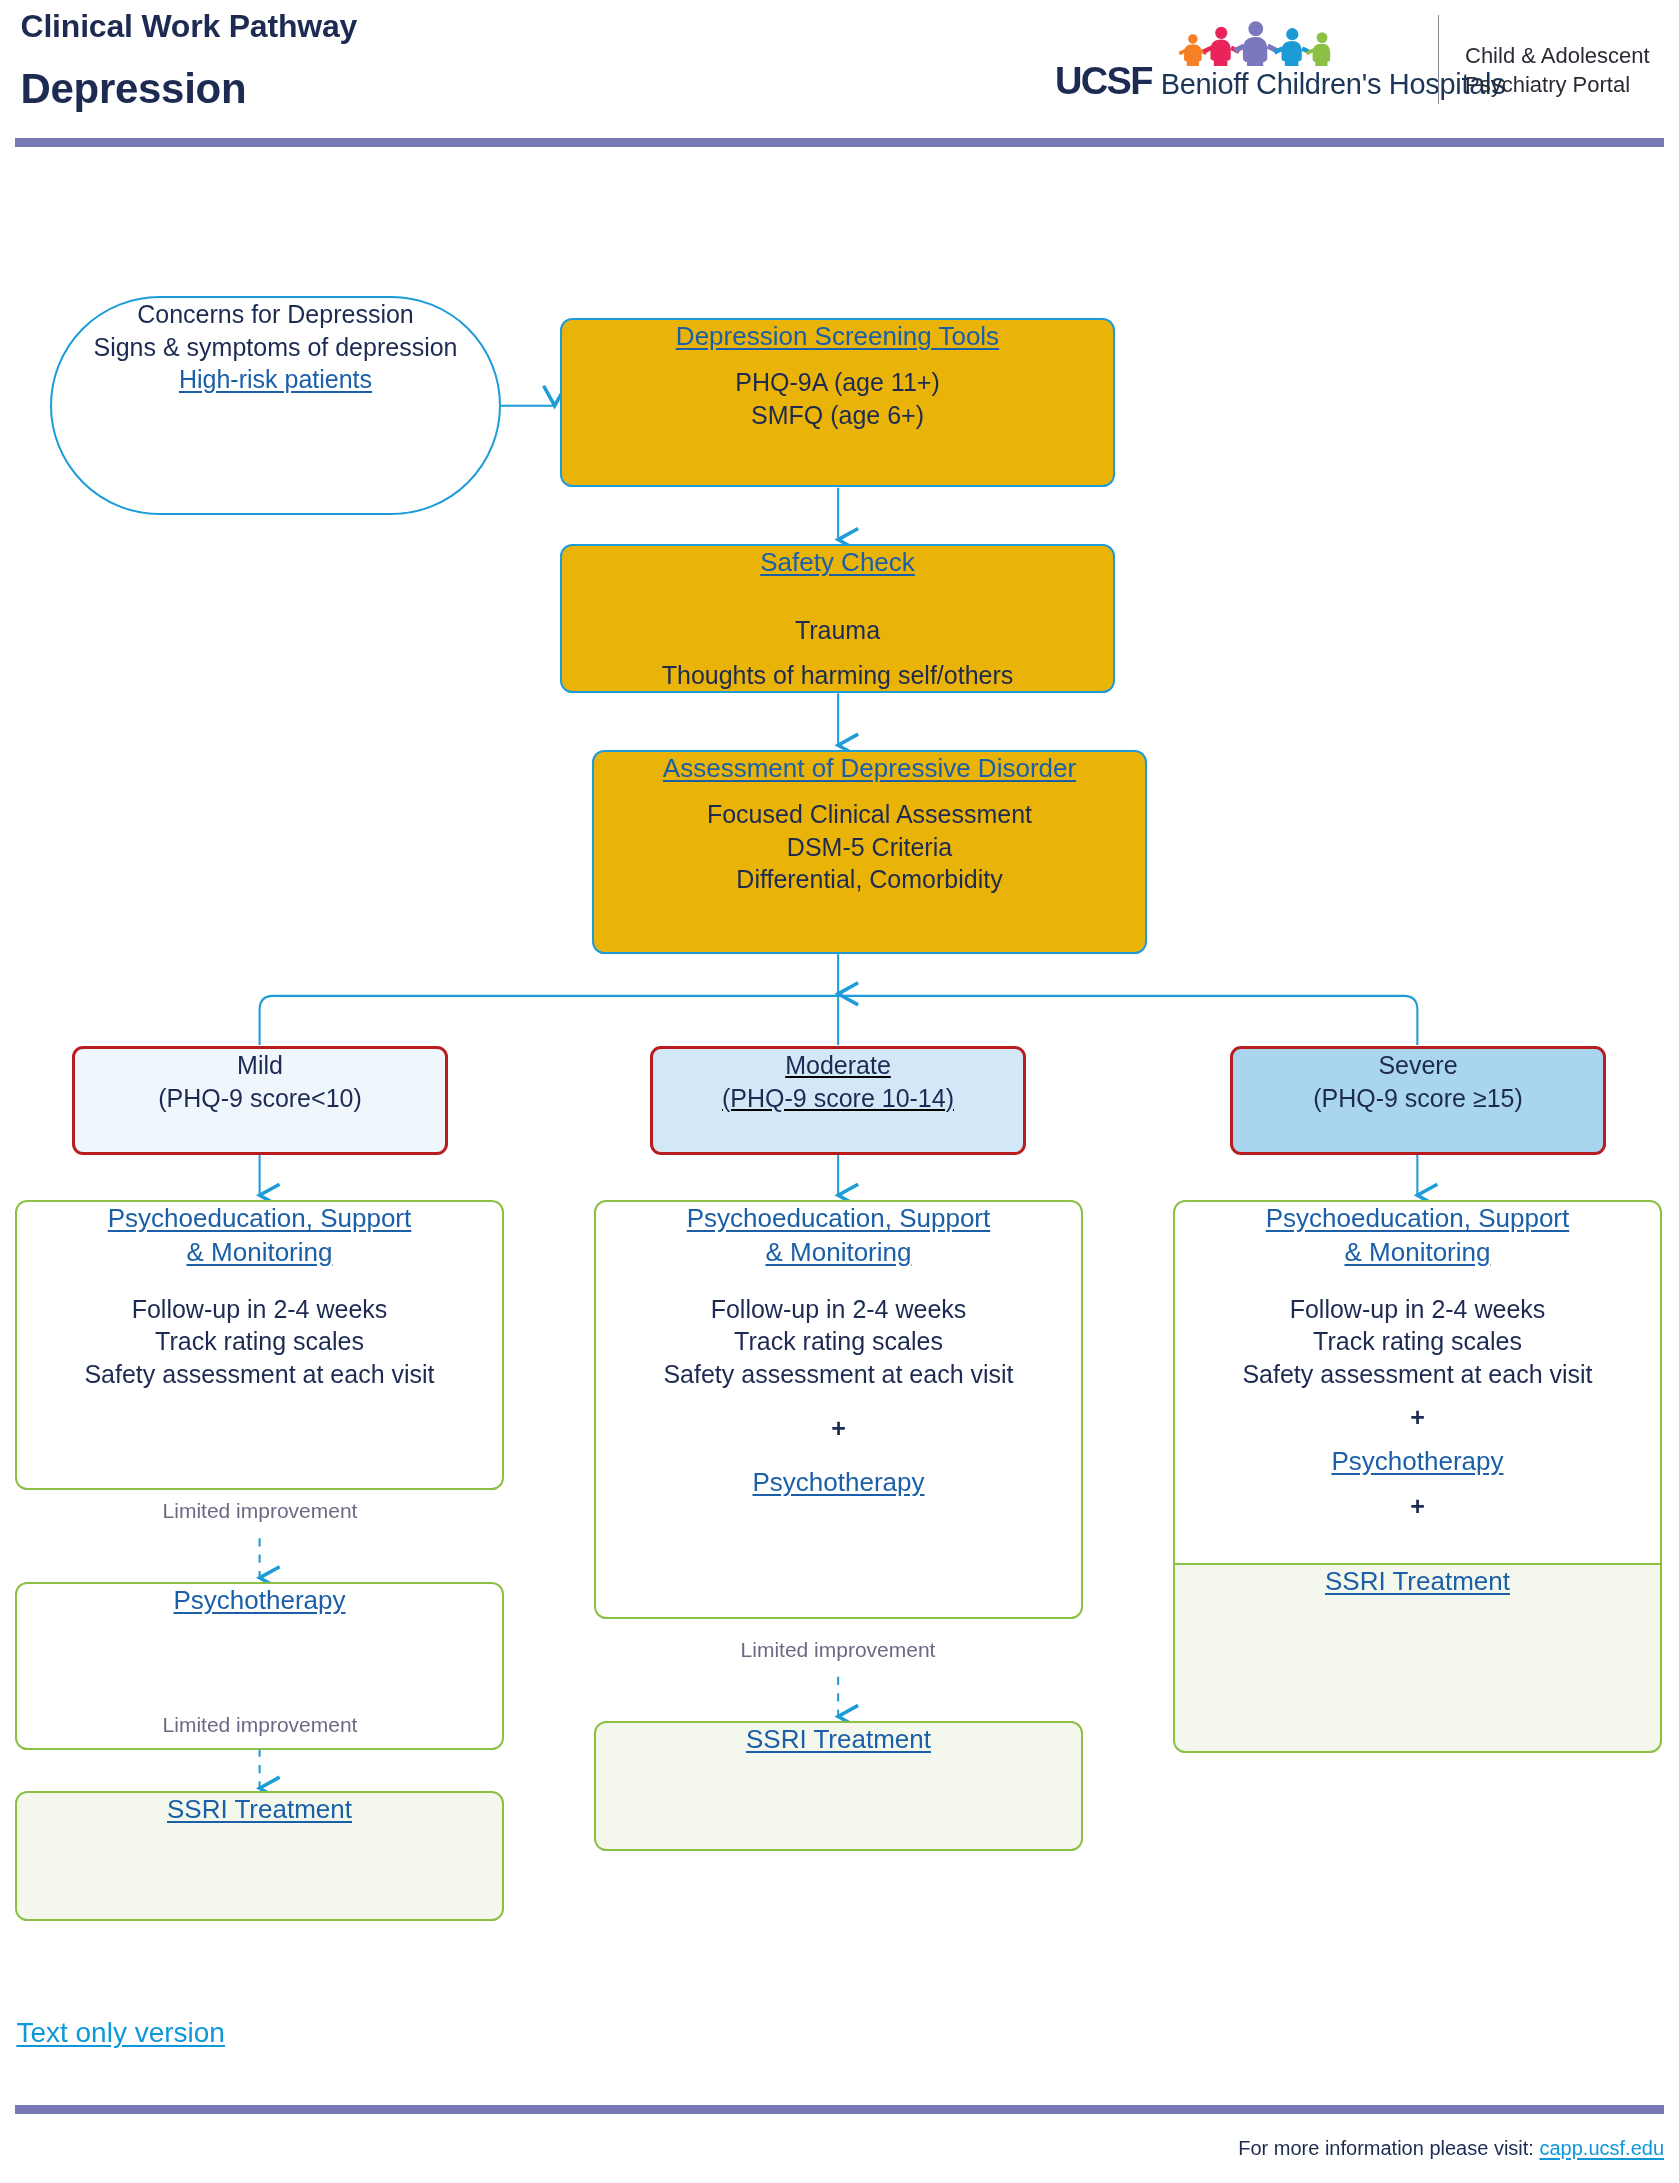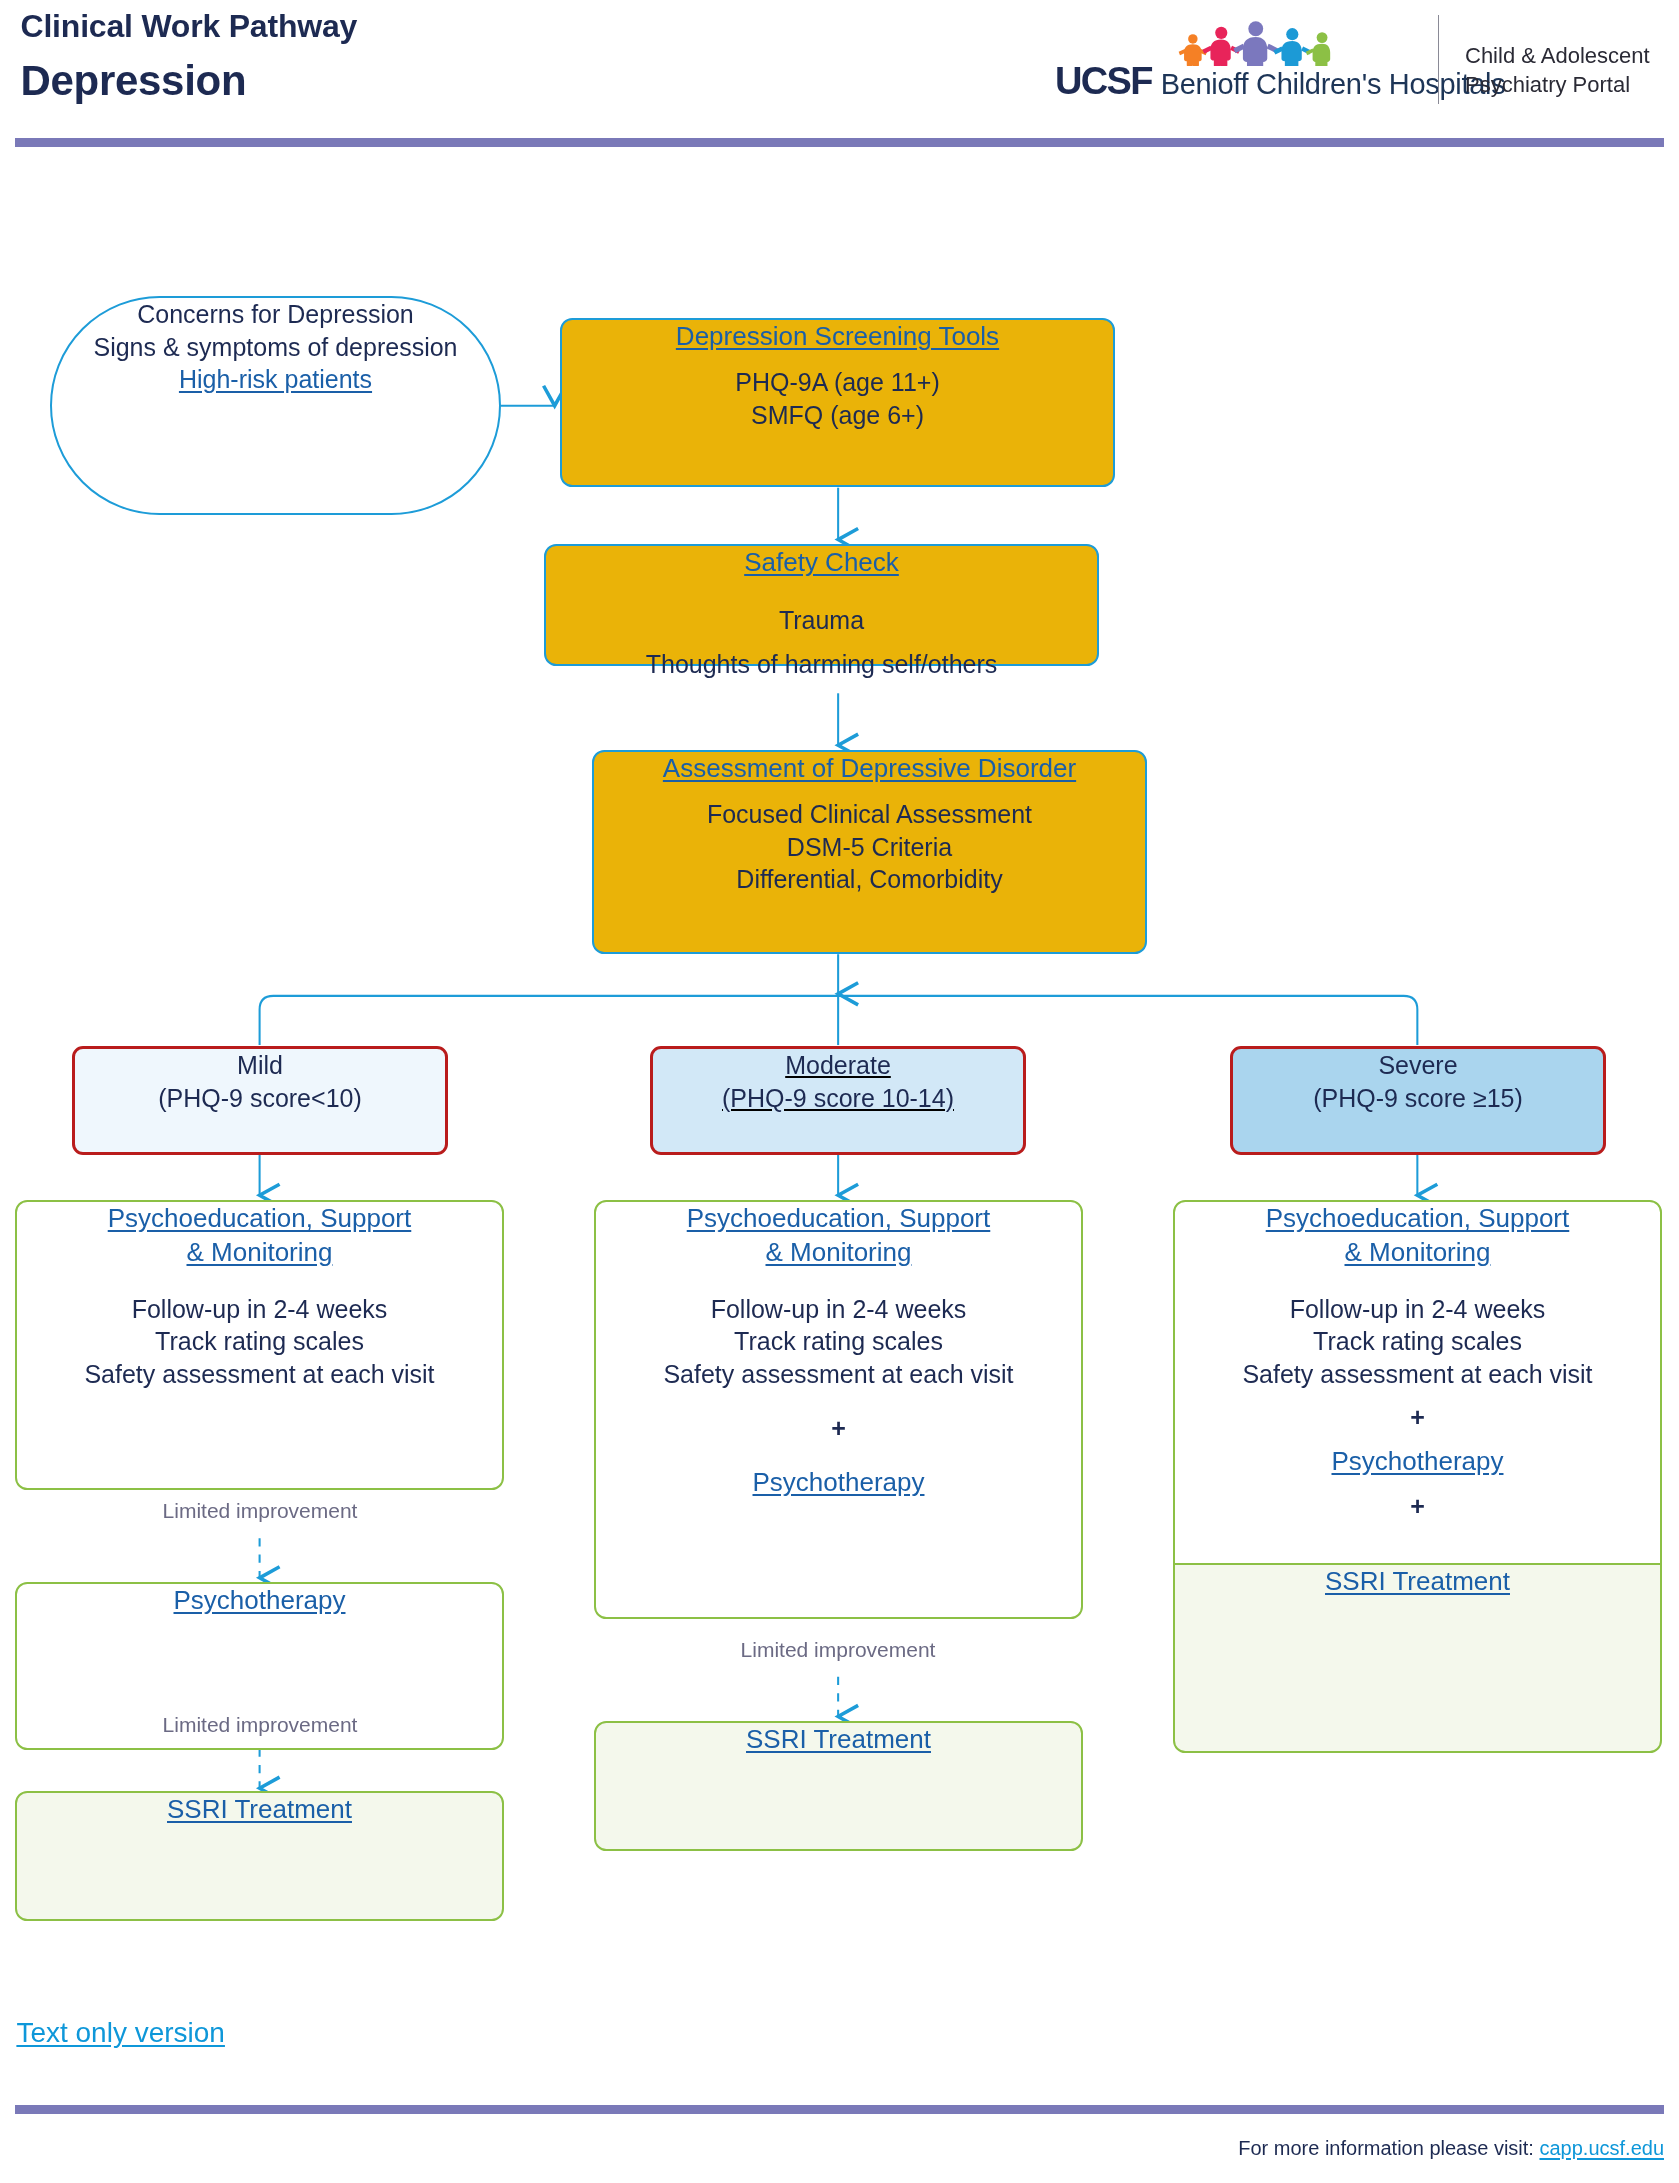--- a/index.html
+++ b/index.html
@@ -14,21 +14,21 @@
 
   
   .header{position:absolute;left:0;top:0;width:1679px;height:157px;}
   .hdr-title-wrap{position:absolute;left:20.5px;top:6.8px;}
   .hdr-line1{
     font-size:32px;font-weight:bold;color:#1d2a52;letter-spacing:-0.2px;
     line-height:38px;white-space:nowrap;
   }
   .hdr-line2{
     font-size:42px;font-weight:bold;color:#1d2a52;letter-spacing:-0.3px;
-    line-height:51px;white-space:nowrap;margin-top:10px;
+    line-height:51px;white-space:nowrap;margin-top:18px;
   }
 
   .logo-block{position:absolute;left:1055px;top:17px;width:424px;height:102px;}
   .logo-kids{position:absolute;left:120px;top:3.4px;width:171px;height:46px;}
   .logo-wordmark{position:absolute;left:0px;top:49px;height:40px;display:flex;align-items:baseline;}
   .ucsf-mark{
     font-size:38px;font-weight:bold;color:#1d2a52;letter-spacing:-1.7px;
     font-family:"Liberation Sans","DejaVu Sans",sans-serif;line-height:31px;
   }
   .benioff-text{
@@ -185,21 +185,21 @@
     <a class="link ln" href="#">High-risk patients</a>
   </div>
 
   <div class="node blue-box" style="left:560px;top:318px;width:555px;height:169px;">
     <a class="link-big ln" href="#">Depression Screening Tools</a>
     <div class="gap-sm"></div>
     <div class="plain ln">PHQ-9A (age 11+)</div>
     <div class="plain ln">SMFQ (age 6+)</div>
   </div>
 
-  <div class="node blue-box" style="left:544px;top:544px;width:555px;height:122px;gap:12px;">
+  <div class="node blue-box" style="left:560px;top:544px;width:555px;height:149px;gap:12px;">
     <a class="link-big ln" href="#">Safety Check</a>
     <div class="gap-sm"></div>
     <div class="plain ln">Trauma</div>
     <div class="plain ln">Thoughts of harming self/others</div>
   </div>
 
   <div class="node blue-box" style="left:560px;top:750px;width:555px;height:204px;margin-left:32px;">
     <a class="link-big ln" href="#">Assessment of Depressive Disorder</a>
     <div class="gap-sm"></div>
     <div class="plain ln">Focused Clinical Assessment</div>

